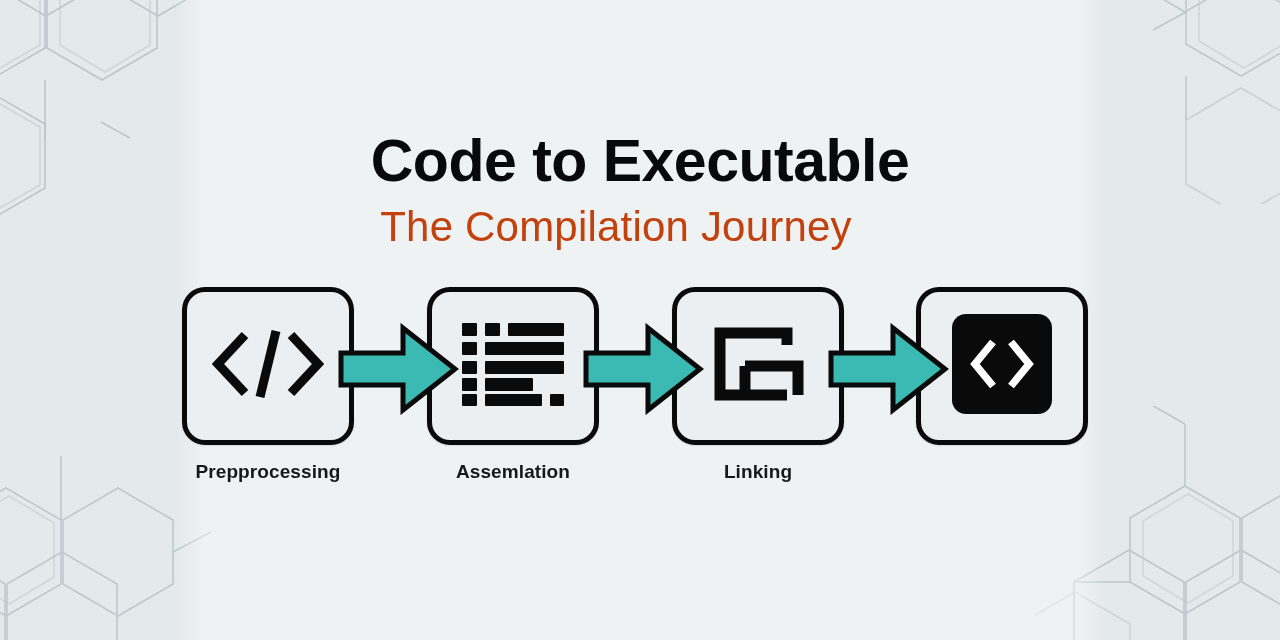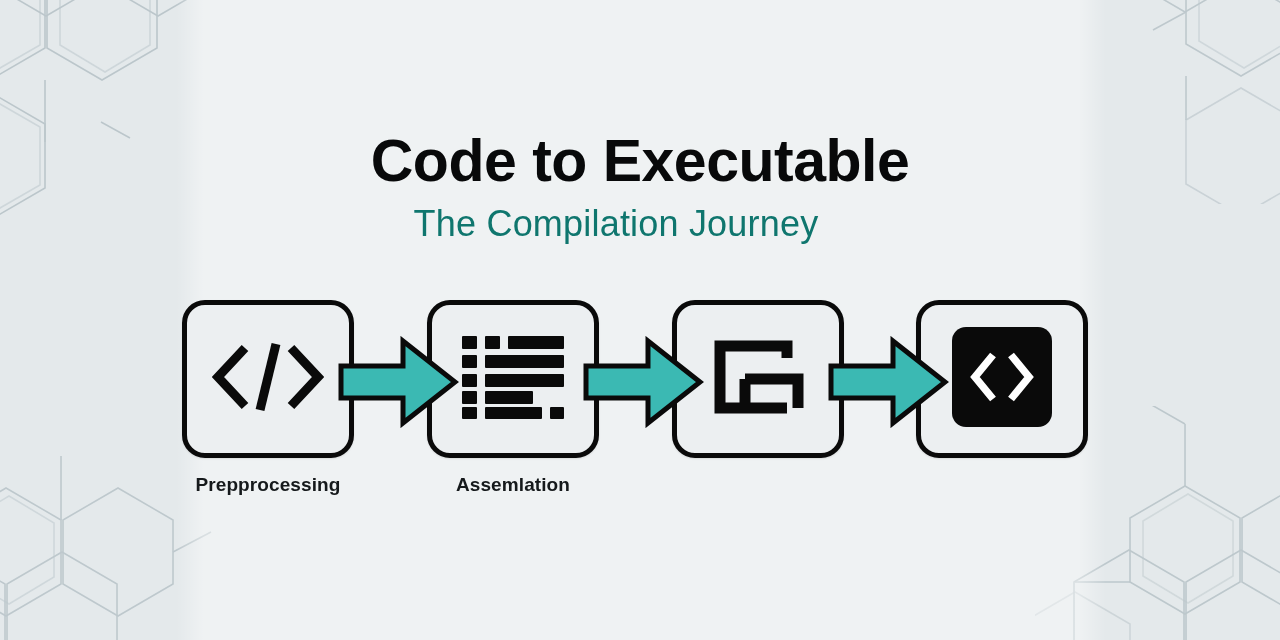--- a/index.html
+++ b/index.html
@@ -57,32 +57,32 @@
     letter-spacing: -0.5px;
     color: #08090a;
     line-height: 1;
   }
   .subtitle {
     position: absolute;
     left: 0;
     top: 206px;
     width: 1232px;
     text-align: center;
-    font-size: 36px;
+    font-size: 42px;
     font-weight: 400;
     letter-spacing: 0.2px;
-    color: #0f766e;
+    color: #c2410c;
     line-height: 1;
   }
 
   
   .pipeline {
     position: absolute;
     left: 182px;
-    top: 300px;
+    top: 287px;
     width: 1011px;
     height: 200px;
   }
   .step {
     position: absolute;
     top: 0;
     width: 172px;
   }
   .step-1 { left: 0px; }
   .step-2 { left: 245px; }
@@ -228,20 +228,21 @@
     <div class="step step-3">
       <div class="card">
         <span>
           <svg width="98" height="84" viewBox="0 0 98 84" fill="none" stroke="#0a0a0a" stroke-width="11" stroke-linejoin="miter">
             <path d="M78,23 L78,11 L11,11 L11,73 L78,73"></path>
             <path d="M36,44 L89,44 L89,73"></path>
             <path d="M36,44 L36,73"></path>
           </svg>
         </span>
       </div>
+      <div class="step-label">Linking</div>
     </div>
 
     <div class="step step-4">
       <div class="card">
         <span>
           <svg width="104" height="104" viewBox="0 0 104 104">
             <rect x="2" y="2" width="100" height="100" rx="14" fill="#0a0a0a"></rect>
             <g fill="none" stroke="#ffffff" stroke-width="7.5" stroke-linecap="butt" stroke-linejoin="miter">
               <polyline points="43,30 25,52 43,74"></polyline>
               <polyline points="61,30 79,52 61,74"></polyline>

